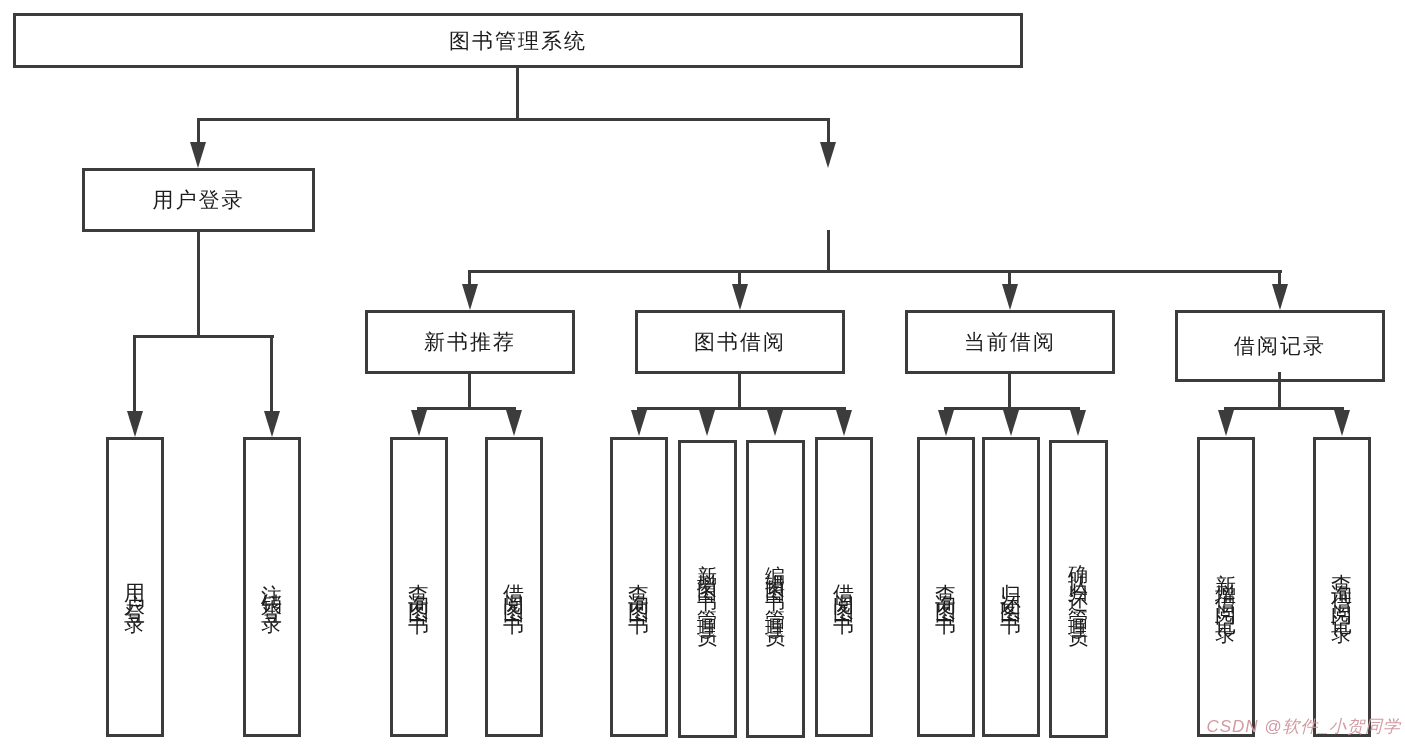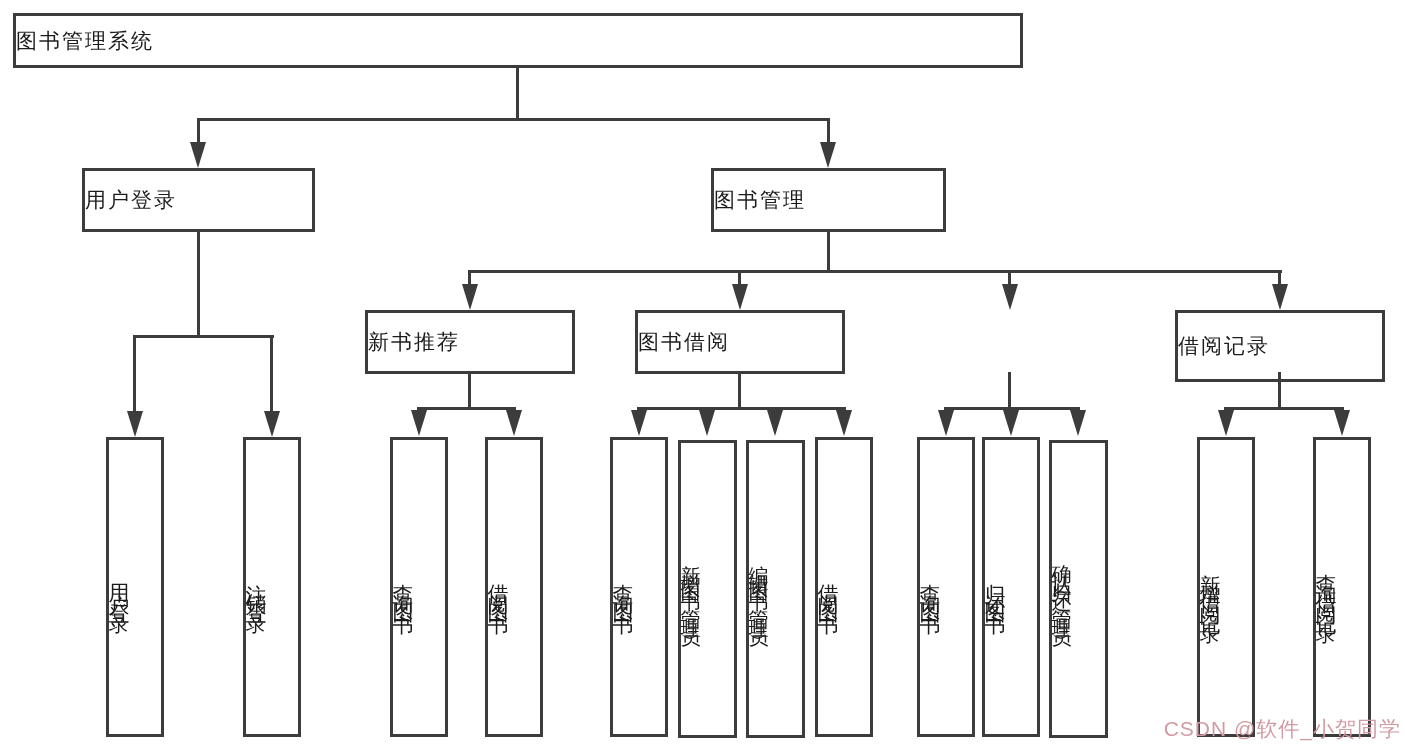--- a/index.html
+++ b/index.html
@@ -9,60 +9,60 @@
     --watermark:#d29aa2;
   }
   html,body{margin:0;padding:0;background:var(--background);}
   .canvas{
     position:relative;width:1405px;height:747px;overflow:hidden;
     background:var(--background);
     font-family:"Liberation Sans",sans-serif;color:var(--text);
   }
   .box{
     position:absolute;box-sizing:border-box;border:3px solid var(--line);
-    background:var(--background);display:flex;align-items:center;
+    background:var(--background);display:flex;align-items:center;justify-content:center;
   }
   .lbl{font-size:21px;letter-spacing:2px;white-space:nowrap;}
   .vlbl{
     writing-mode:vertical-rl;text-orientation:mixed;
     font-size:21px;letter-spacing:10px;line-height:1;white-space:nowrap;
   }
   .vlbl.long{letter-spacing:9px;font-size:20px;}
   .line{position:absolute;background:var(--line);}
   .arrow{
     position:absolute;width:0;height:0;
     border-left:8px solid transparent;border-right:8px solid transparent;
     border-top:26px solid var(--line);
   }
   .watermark{
     position:absolute;right:4px;top:715px;z-index:5;
-    font-size:21px;letter-spacing:1px;color:var(--watermark);white-space:nowrap;
+    font-size:17px;letter-spacing:1px;color:var(--watermark);white-space:nowrap;font-style:italic;
   }
 </style>
 </head>
 <body>
 
 <div class="canvas">
 
   <div class="box" style="left:13px;top:13px;width:1010px;height:55px">
     <span class="lbl">图书管理系统</span>
   </div>
 
   <div class="box" style="left:82px;top:168px;width:233px;height:64px">
     <span class="lbl">用户登录</span>
   </div>
-  <div class="box" style="left:711px;top:168px;width:235px;height:64px">
-    <span class="lbl">图书管理</span>
-  </div>
 
   <div class="box" style="left:635px;top:310px;width:210px;height:64px">
     <span class="lbl">图书借阅</span>
   </div>
   <div class="box" style="left:365px;top:310px;width:210px;height:64px">
     <span class="lbl">新书推荐</span>
+  </div>
+  <div class="box" style="left:905px;top:310px;width:210px;height:64px">
+    <span class="lbl">当前借阅</span>
   </div>
   <div class="box" style="left:1175px;top:310px;width:210px;height:72px">
     <span class="lbl">借阅记录</span>
   </div>
 
   <div class="box" style="left:106px;top:437px;width:58px;height:300px">
     <span class="vlbl">用户登录</span>
   </div>
   <div class="box" style="left:243px;top:437px;width:58px;height:300px">
     <span class="vlbl">注销登录</span>

